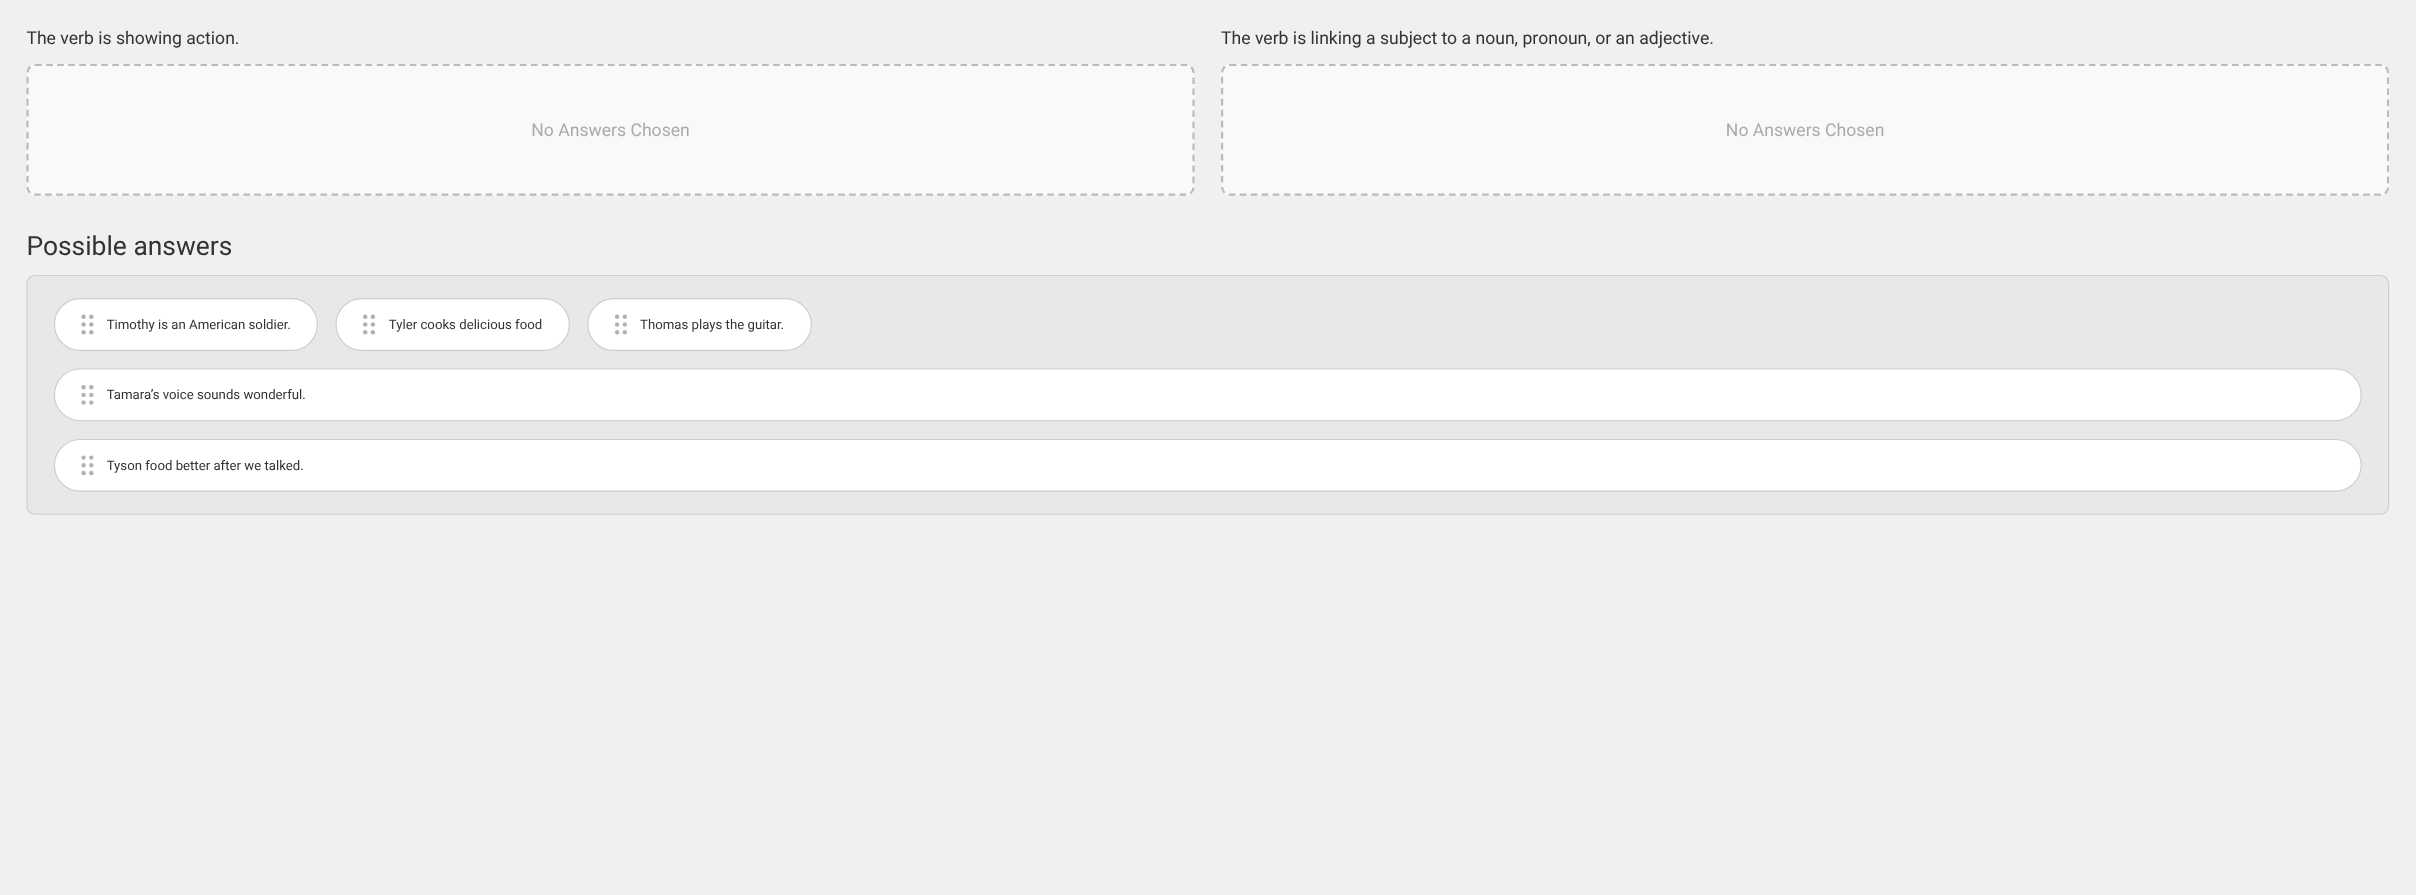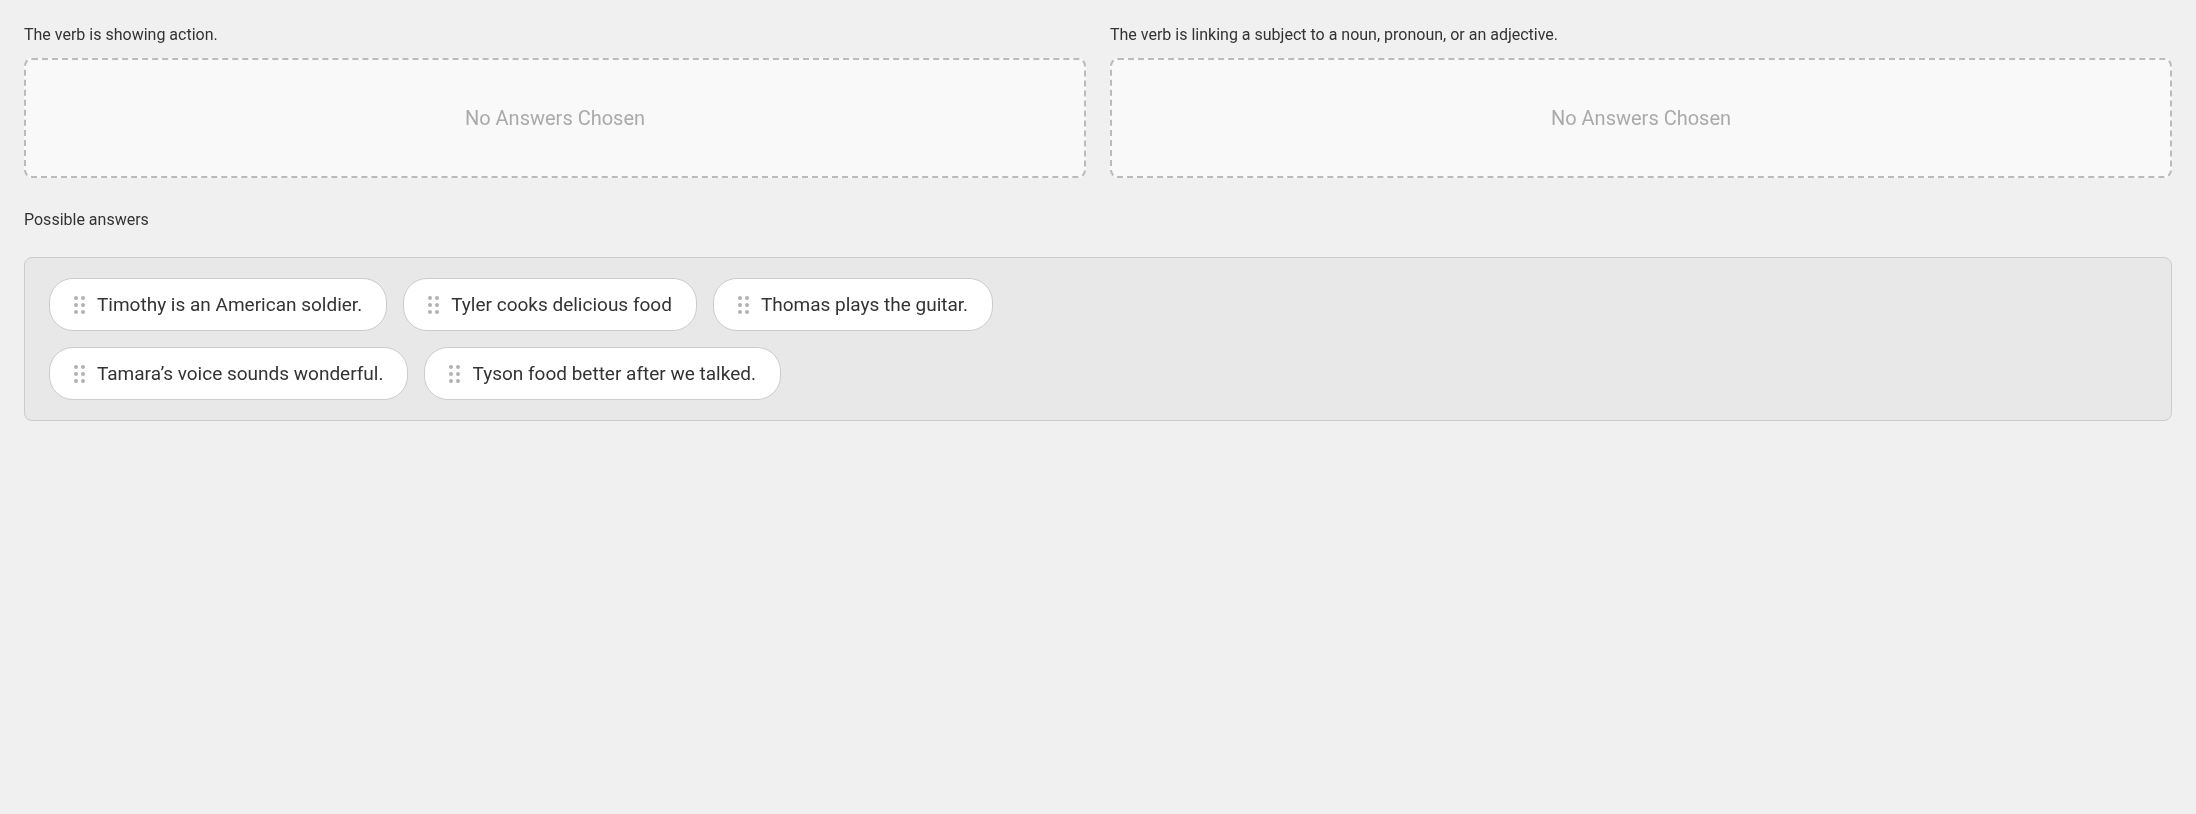--- a/index.html
+++ b/index.html
@@ -40,59 +40,60 @@
       border-radius: 8px;
       min-height: 120px;
       display: flex;
       align-items: center;
       justify-content: center;
       background: #f9f9f9;
     }
 
     .drop-zone-placeholder {
       color: #aaa;
-      font-size: 20px;
+      font-size: 16px;
     }
 
     .possible-answers-section {
       margin-top: 8px;
     }
 
     .possible-answers-label {
-      font-size: 16px;
-      color: #333;
-      margin-bottom: 28px;
+      font-size: 24px;
+      color: #333;
+      margin-bottom: 12px;
     }
 
     .answers-container {
       background: #e8e8e8;
       border: 1px solid #ccc;
       border-radius: 8px;
       padding: 20px 24px;
     }
 
     .answers-row {
       display: flex;
       gap: 16px;
       margin-bottom: 16px;
     }
 
     .answers-row:last-child {
       margin-bottom: 0;
+      flex-direction: column;
     }
 
     .answer-card {
       display: flex;
       align-items: center;
       gap: 12px;
       background: #fff;
       border: 1.5px solid #ccc;
       border-radius: 24px;
       padding: 14px 24px;
-      font-size: 19px;
+      font-size: 12px;
       color: #333;
       cursor: grab;
       white-space: nowrap;
     }
 
     .drag-handle {
       display: flex;
       flex-direction: column;
       gap: 3px;
       opacity: 0.5;

